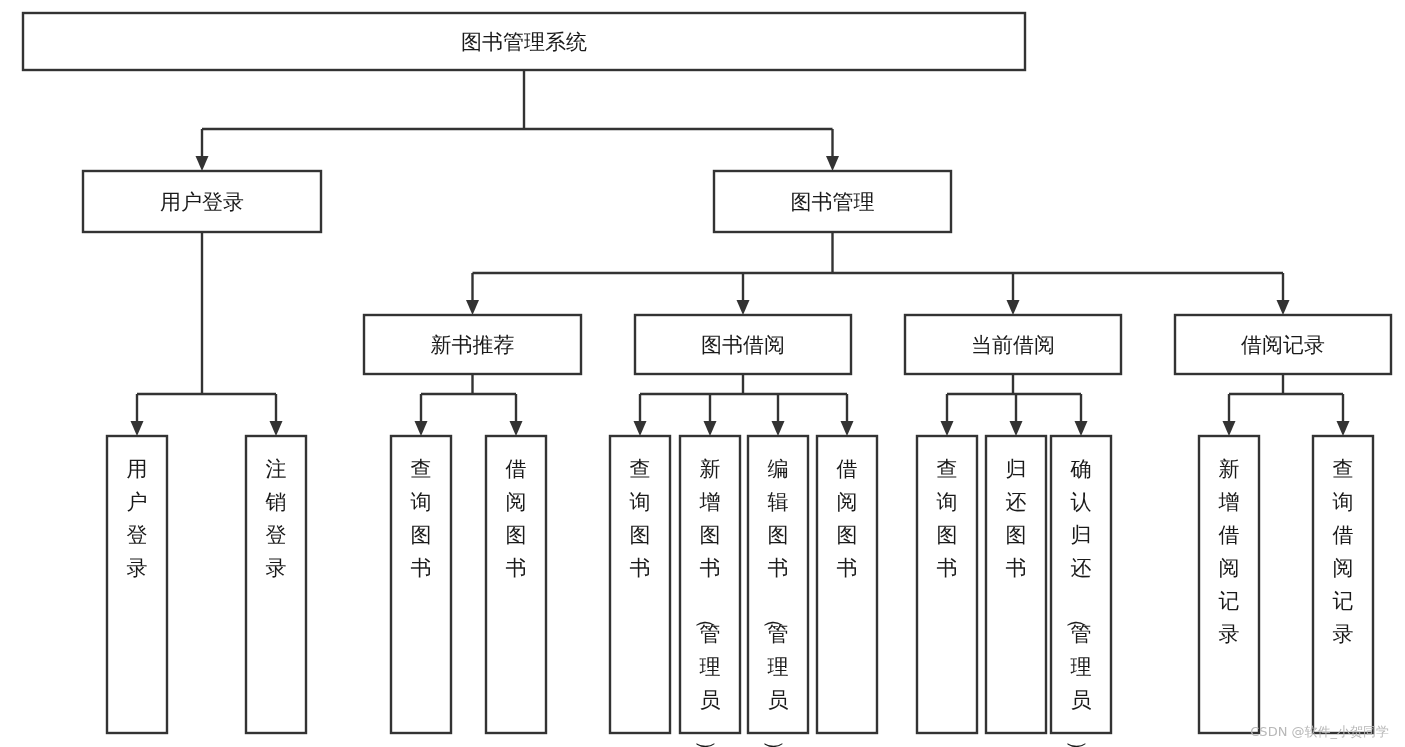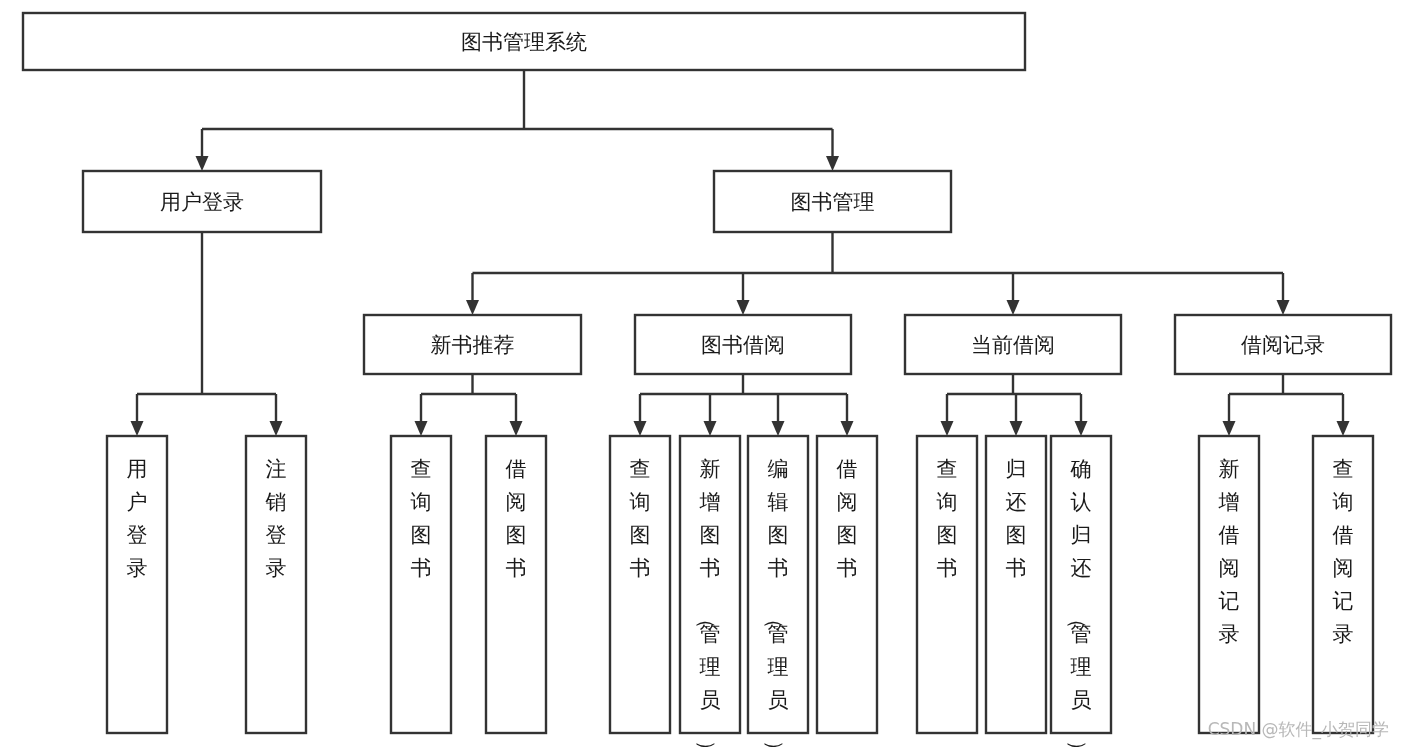--- a/index.html
+++ b/index.html
@@ -52,21 +52,21 @@
     font-family: "DejaVu Sans", "Liberation Sans", sans-serif;
     font-size: 21px;
     fill: #1a1a1a;
     text-anchor: middle;
   }
   .watermark {
     position: absolute;
     right: 16px;
     bottom: 6px;
     font-family: "DejaVu Sans", "Liberation Sans", sans-serif;
-    font-size: 17px;
+    font-size: 13px;
     color: #b8b8b8;
     white-space: nowrap;
     user-select: none;
   }
 </style>
 </head>
 <body>
 
 <div id="diagram-root">
   <svg class="diagram" id="diagram-svg" viewBox="0 0 1405 747" xmlns="http://www.w3.org/2000/svg">

